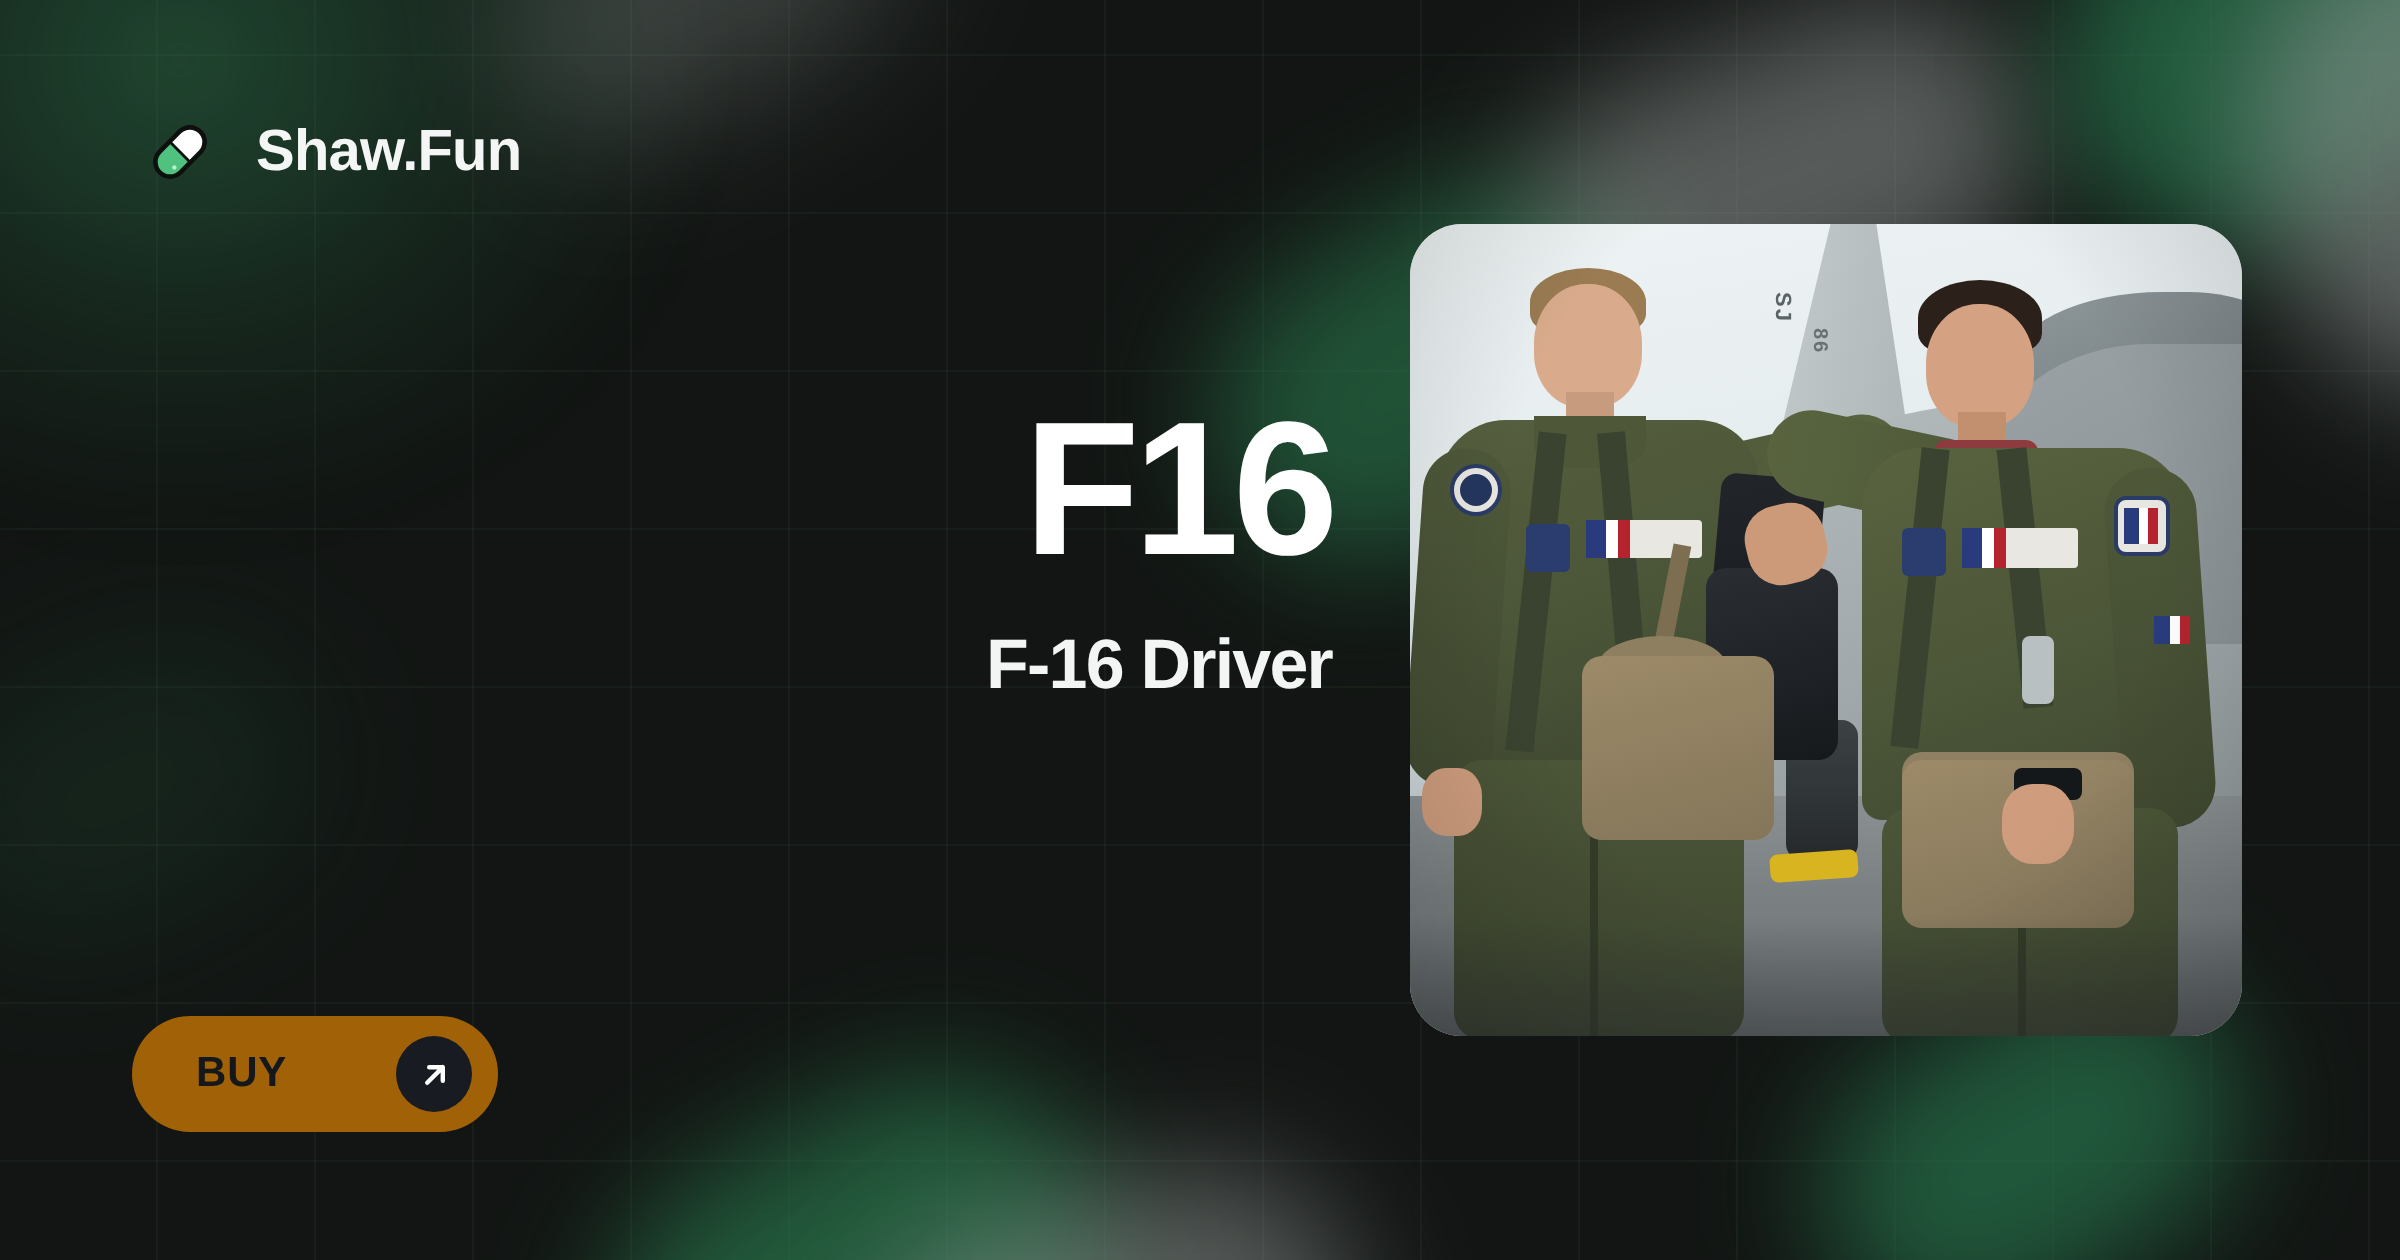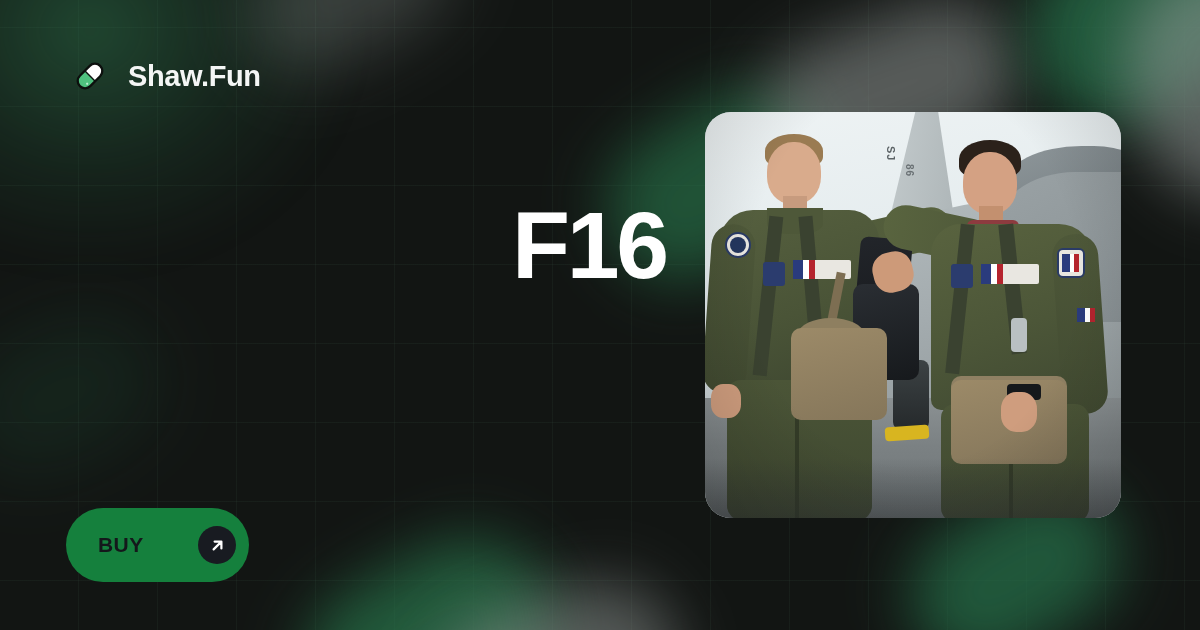--- a/index.html
+++ b/index.html
@@ -87,22 +87,22 @@
     font-size:35px;font-weight:700;color:#f3f5f4;letter-spacing:-0.9px;
   }
   .desc{
     margin-top:20px;
     font-size:21px;line-height:1.42;font-weight:700;color:#eef1ef;
     letter-spacing:-0.35px;max-width:600px;
   }
 
   .buy-btn{
     position:absolute;left:66px;top:508px;
-    width:183px;height:74px;border-radius:999px;
-    background:#15803d;border:none;cursor:pointer;
+    width:183px;height:58px;border-radius:999px;
+    background:#a16207;border:none;cursor:pointer;
     display:flex;align-items:center;padding:0 13px 0 32px;gap:0;
   }
   .buy-label{
     font-size:21px;font-weight:700;color:#14181b;letter-spacing:0.4px;
   }
   .buy-arrow{
     margin-left:auto;width:38px;height:38px;border-radius:50%;
     background:#181b21;display:flex;align-items:center;justify-content:center;flex:none;
   }
 
@@ -263,20 +263,21 @@
         <rect x="8" y="15" width="28" height="14" rx="7" fill="none" stroke="#0d100e" stroke-width="1.6"></rect>
         <line x1="22" y1="15" x2="22" y2="29" stroke="#0d100e" stroke-width="1.4"></line>
         <circle cx="14.5" cy="25.5" r="1.1" fill="#bdf0d2"></circle>
       </g>
     </svg>
     <span class="brand-name">Shaw.Fun</span>
   </div>
 
   <div class="left-col">
     <div class="title">F16</div>
+    <div class="subtitle">F-16 Driver</div>
   </div>
 
   <button class="buy-btn">
     <span class="buy-label">BUY</span>
     <span class="buy-arrow">
       <svg width="19" height="19" viewBox="0 0 19 19">
         <path d="M5.6 13.4L13.4 5.6M6.6 5.6h6.8v6.8" fill="none" stroke="#ffffff" stroke-width="2.2" stroke-linecap="round" stroke-linejoin="round"></path>
       </svg>
     </span>
   </button>

